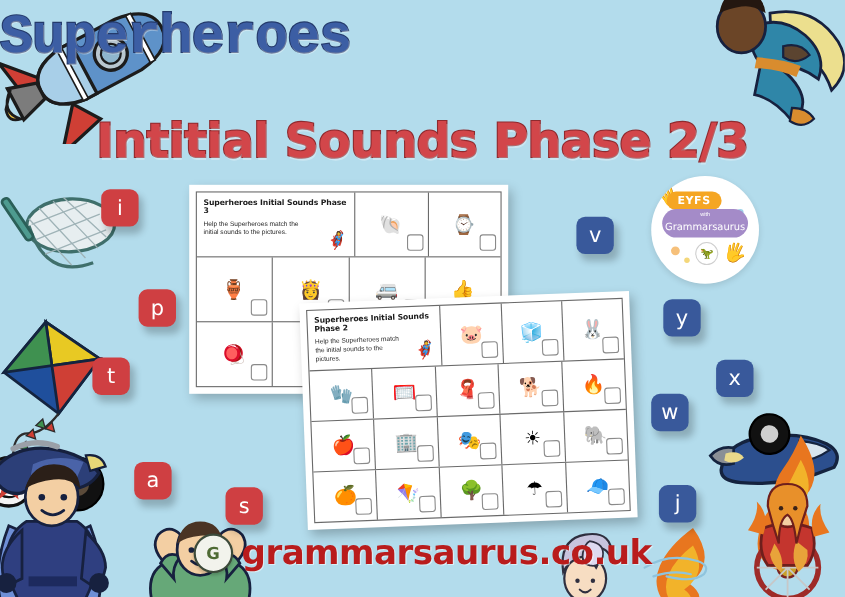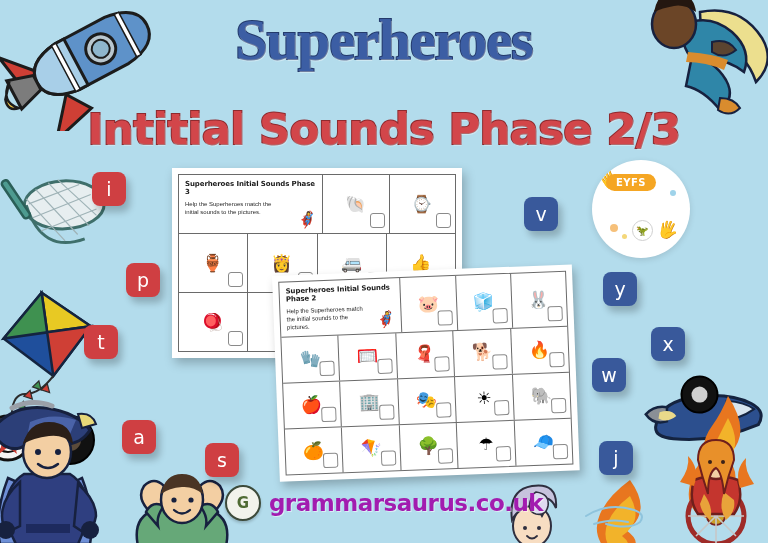--- a/index.html
+++ b/index.html
@@ -6,23 +6,23 @@
   body{
     width:768px;height:543px;overflow:hidden;
     background:#b3dcec;
     font-family:"Liberation Sans",sans-serif;
     position:relative;
   }
   #stage{position:absolute;inset:0;width:768px;height:543px;overflow:hidden;}
 
   
   .title-main{
-    position:absolute;left:0;right:0;top:6px;text-align:center;
-    font-family:Liberation Serif, serif;
-    font-weight:bold;font-size:58px;letter-spacing:-1px;
+    position:absolute;left:0;right:0;top:6px;
+    font-family:Liberation Mono, monospace;
+    font-weight:bold;font-size:50px;letter-spacing:-1px;
     color:#3c5ea4;
     -webkit-text-stroke:2px #243a6b;
     paint-order:stroke fill;
     text-shadow:1px 2px 0 rgba(255,255,255,.35);
   }
   .title-sub{
     position:absolute;left:0;right:0;top:92px;text-align:center;
     font-family:"DejaVu Sans",sans-serif;
     font-weight:bold;font-size:43px;letter-spacing:-0.5px;
     color:#d2464a;
@@ -117,22 +117,22 @@
     position:absolute;left:0;right:0;bottom:22px;
     display:flex;align-items:center;justify-content:center;gap:8px;
   }
   .footer .flogo{
     width:32px;height:32px;border-radius:50%;background:#f2f3ec;
     border:2px solid #3c4a3a;display:flex;align-items:center;justify-content:center;
     font-family:"DejaVu Sans",sans-serif;font-weight:bold;font-size:15px;color:#4f6b34;
     box-shadow:0 2px 3px rgba(0,0,0,.2);
   }
   .footer .ftext{
-    font-family:"DejaVu Sans",sans-serif;font-weight:bold;font-size:23px;
-    color:#a21caf;letter-spacing:-.5px;
+    font-family:"DejaVu Sans",sans-serif;font-weight:bold;font-size:31px;
+    color:#b91c1c;letter-spacing:-.5px;
     text-shadow:1px 1px 0 rgba(255,255,255,.5);
   }
 
   
   .art{position:absolute;}
 </style>
 </head>
 <body>
 
 <div id="stage">
@@ -461,20 +461,21 @@
     </div>
   </div>
 
   <div class="badge">
     <span class="hand g">🖐</span>
     <span class="hand p">🖐</span>
     <div class="dot" style="left:78px;top:30px;width:6px;height:6px;background:#9fd3ea;"></div>
     <div class="dot" style="left:18px;top:64px;width:8px;height:8px;background:#f6c07a;"></div>
     <div class="dot" style="left:30px;top:74px;width:5px;height:5px;background:#f4d77a;"></div>
     <div class="eyfs">EYFS</div>
+    <div class="gname">Grammarsaurus</div>
     <div class="with">with</div>
     <div class="dino">🦖</div>
   </div>
 
   <div class="footer">
     <div class="flogo">G</div>
     <div class="ftext">grammarsaurus.co.uk</div>
   </div>
 
 </div>

